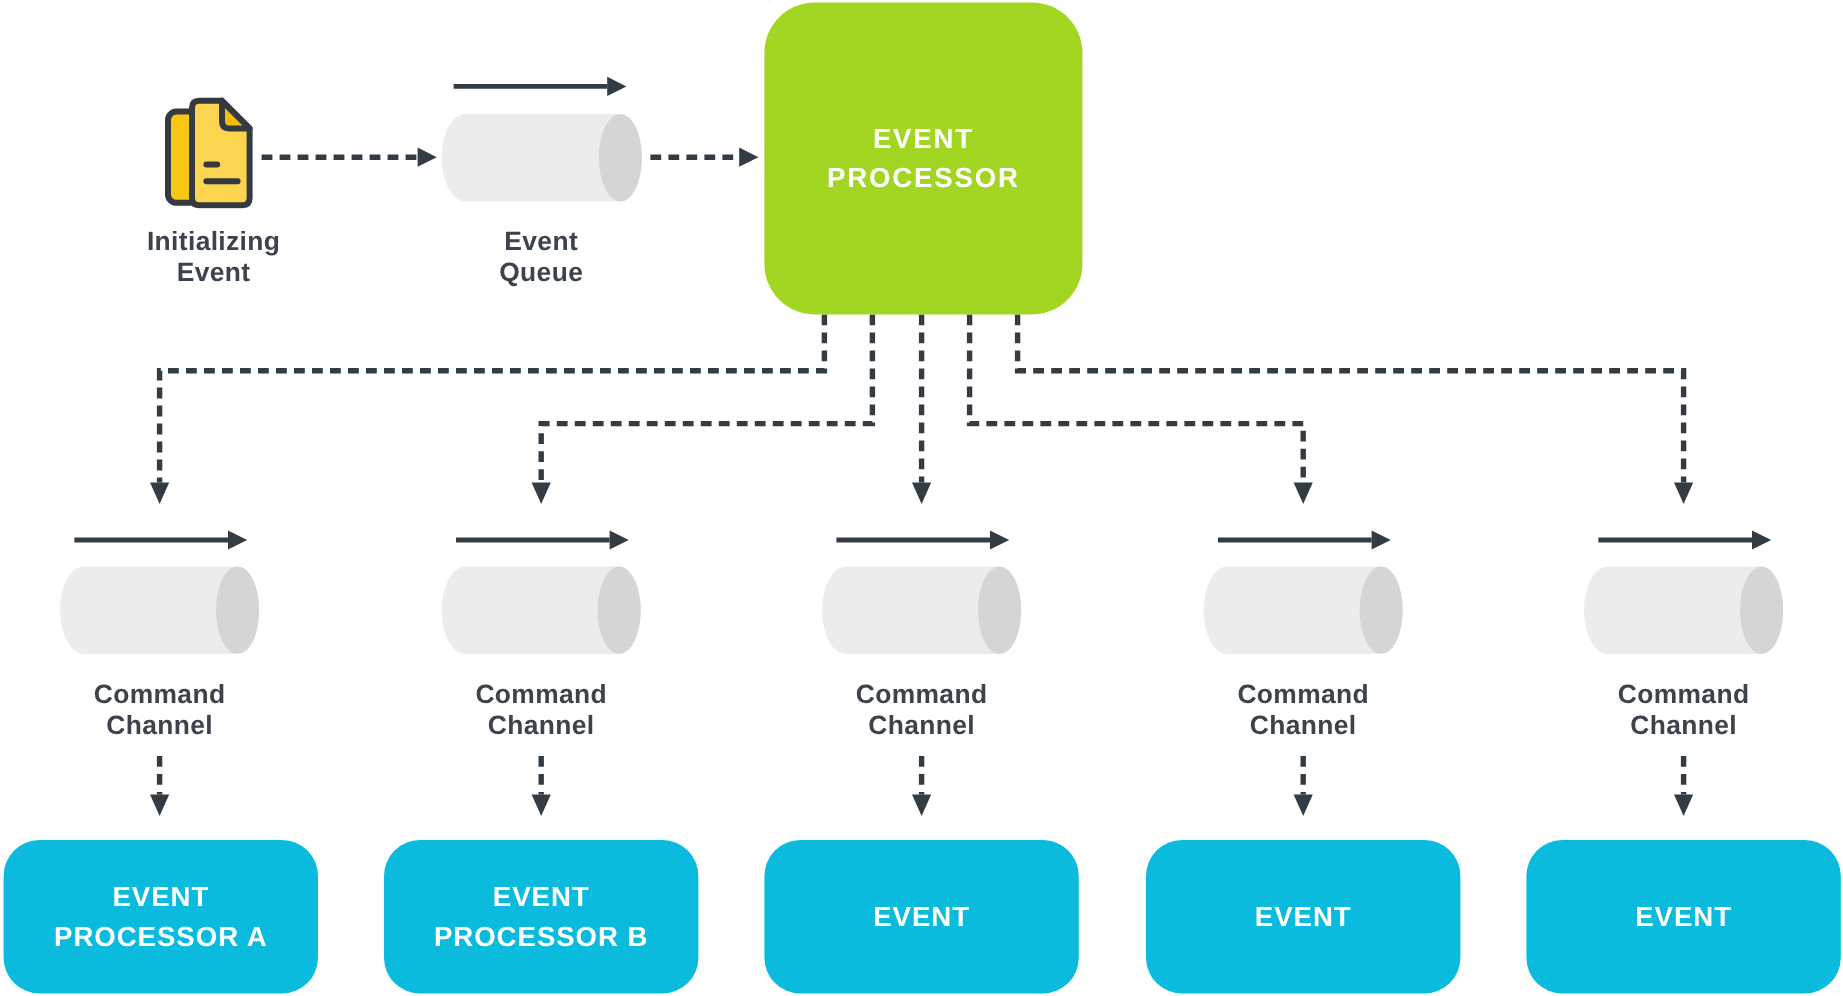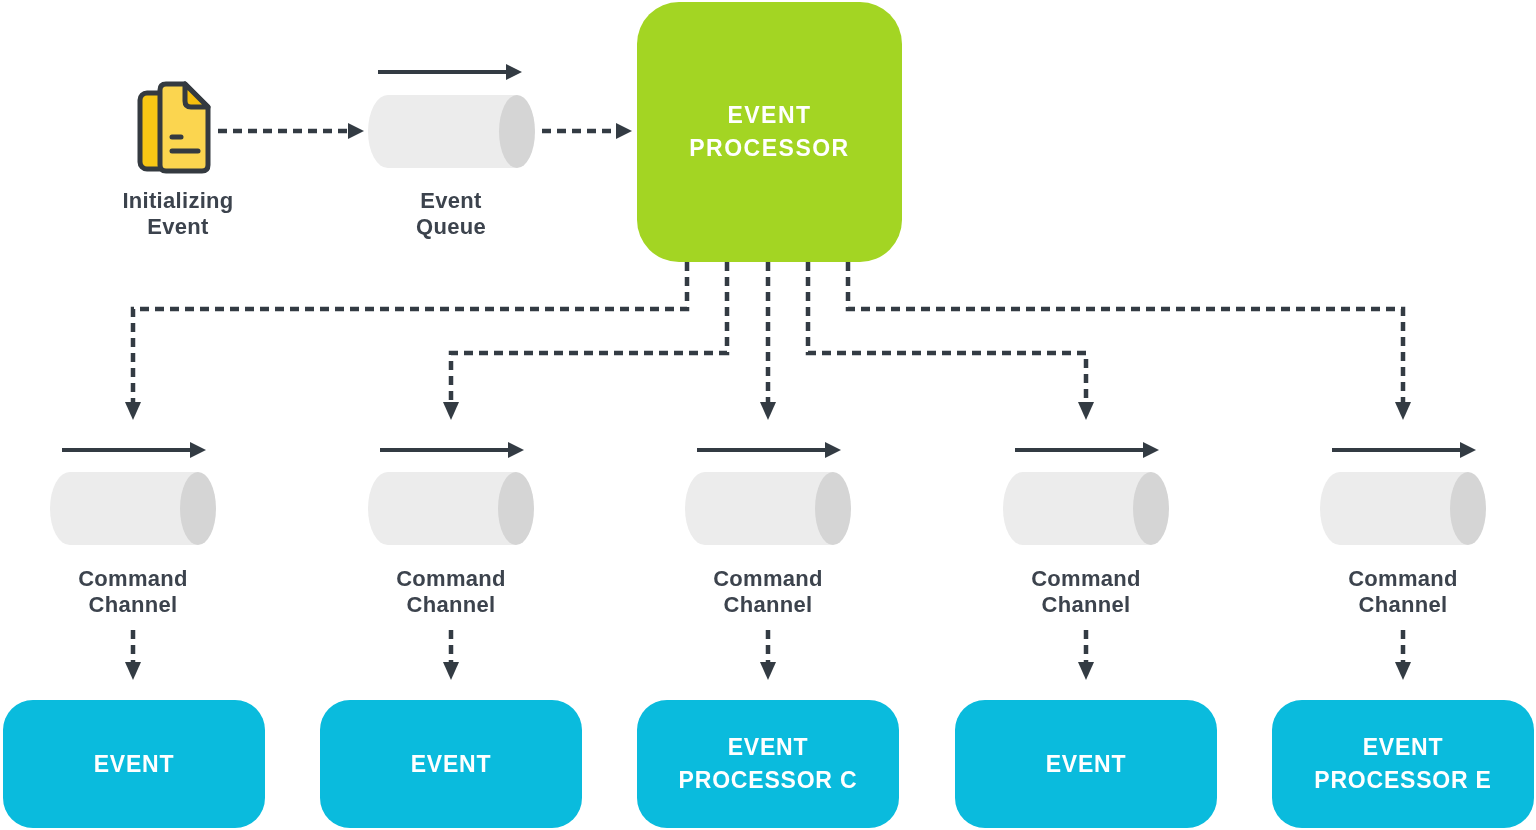--- a/index.html
+++ b/index.html
@@ -215,29 +215,29 @@
     <span>Command</span>
     <span>Channel</span>
   </div>
   <div class="lbl lbl-che">
     <span>Command</span>
     <span>Channel</span>
   </div>
 
   <div class="proc proc-a">
     <span>EVENT</span>
+    <span>PROCESSOR A</span>
   </div>
   <div class="proc proc-b">
     <span>EVENT</span>
+    <span>PROCESSOR B</span>
   </div>
   <div class="proc proc-c">
     <span>EVENT</span>
-    <span>PROCESSOR C</span>
   </div>
   <div class="proc proc-d">
     <span>EVENT</span>
   </div>
   <div class="proc proc-e">
     <span>EVENT</span>
-    <span>PROCESSOR E</span>
   </div>
 
 </div>
 
 </body></html>

